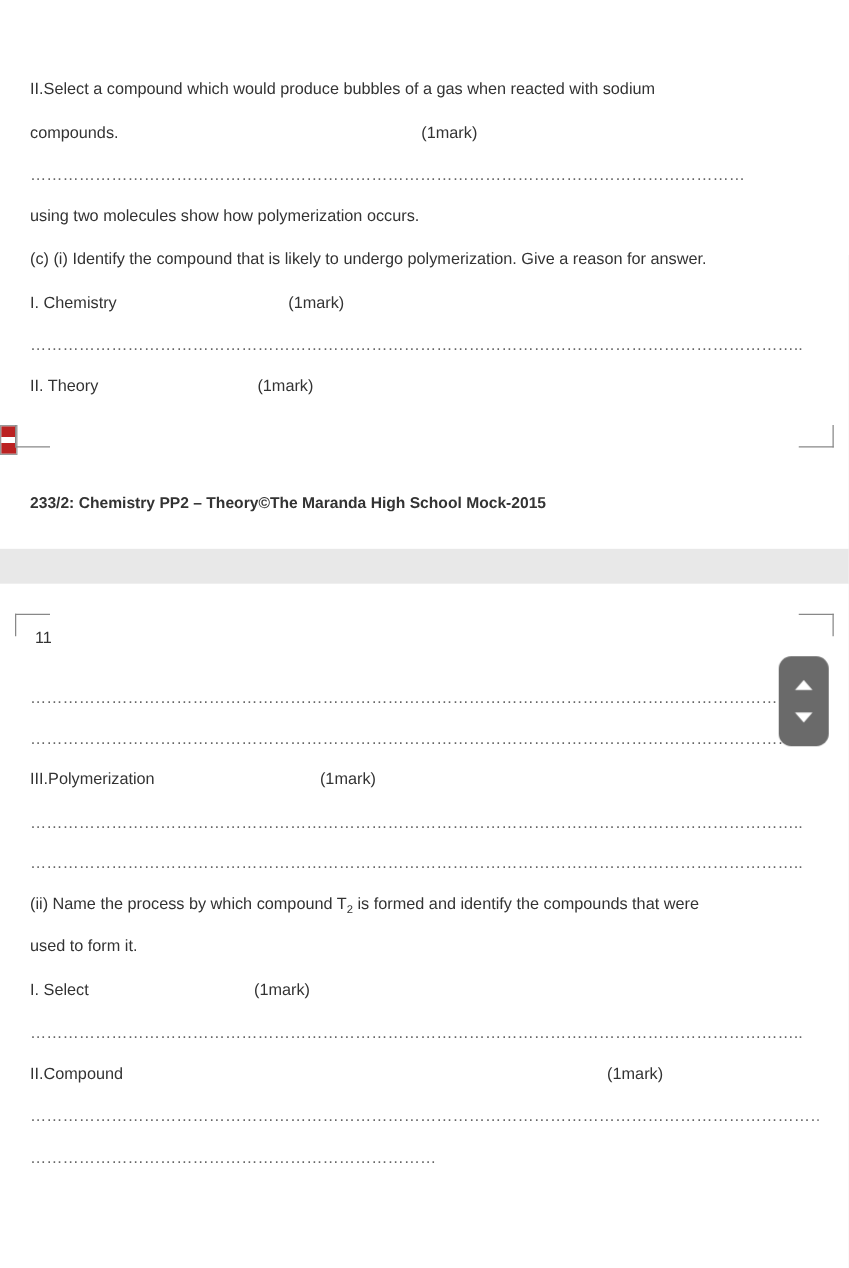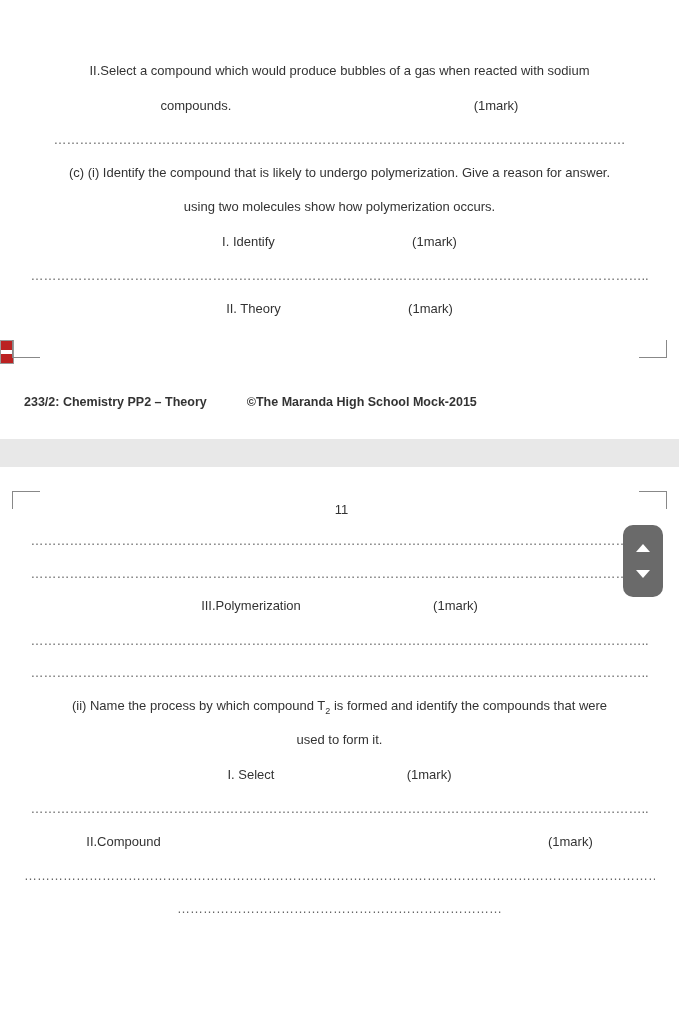--- a/index.html
+++ b/index.html
@@ -1,19 +1,18 @@
 <!DOCTYPE html>
 <html><head>
   <meta charset="utf-8">
   <style>
     * {
       margin: 0;
       padding: 0;
       box-sizing: border-box;
-      text-align: center;
     }
     body {
       font-family: Arial, sans-serif;
       background: #f0f0f0;
       font-size: 13px;
       color: #333;
       width: 679px;
     }
     .page {
       background: #fff;
@@ -38,30 +37,29 @@
     }
     .dotted {
       line-height: 2.5;
       color: #666;
       letter-spacing: 0px;
       overflow: hidden;
       white-space: nowrap;
     }
     .footer {
       display: flex;
-      gap: 40px;
       font-weight: bold;
       font-size: 12.5px;
       margin-top: 18px;
       padding-left: 0;
     }
     .pagenum {
       font-size: 13px;
       padding-left: 4px;
-      margin-bottom: 8px;
+      margin-bottom: 25px;
     }
     .corner-tl, .corner-tr, .corner-tl2, .corner-tr2 {
       position: absolute;
       width: 28px;
       height: 18px;
       border: 1px solid #888;
     }
     .corner-tl {
       top: 340px;
       left: 12px;
@@ -133,24 +131,24 @@
   <div class="corner-tl"></div>
   <div class="corner-tr"></div>
 
   <div class="line">II.Select a compound which would produce bubbles of a gas when reacted with sodium</div>
   <div class="line">
     <span>compounds.</span>
     <span style="display:inline-block; width:235px;"></span>
     <span>(1mark)</span>
   </div>
   <div class="dotted">……………………………………………………………………………………………………………………</div>
+  <div class="line">using two molecules show how polymerization occurs.</div>
   <div class="line">(c) (i) Identify the compound that is likely to undergo polymerization. Give a reason for answer.</div>
-  <div class="line">using two molecules show how polymerization occurs.</div>
-  <div class="line">
-    <span>I. Identify</span>
+  <div class="line">
+    <span>I. Chemistry</span>
     <span style="display:inline-block; width:130px;"></span>
     <span>(1mark)</span>
   </div>
   <div class="dotted">……………………………………………………………………………………………………………………………..</div>
   <div class="line">
     <span>II. Theory</span>
     <span style="display:inline-block; width:120px;"></span>
     <span>(1mark)</span>
   </div>
 

